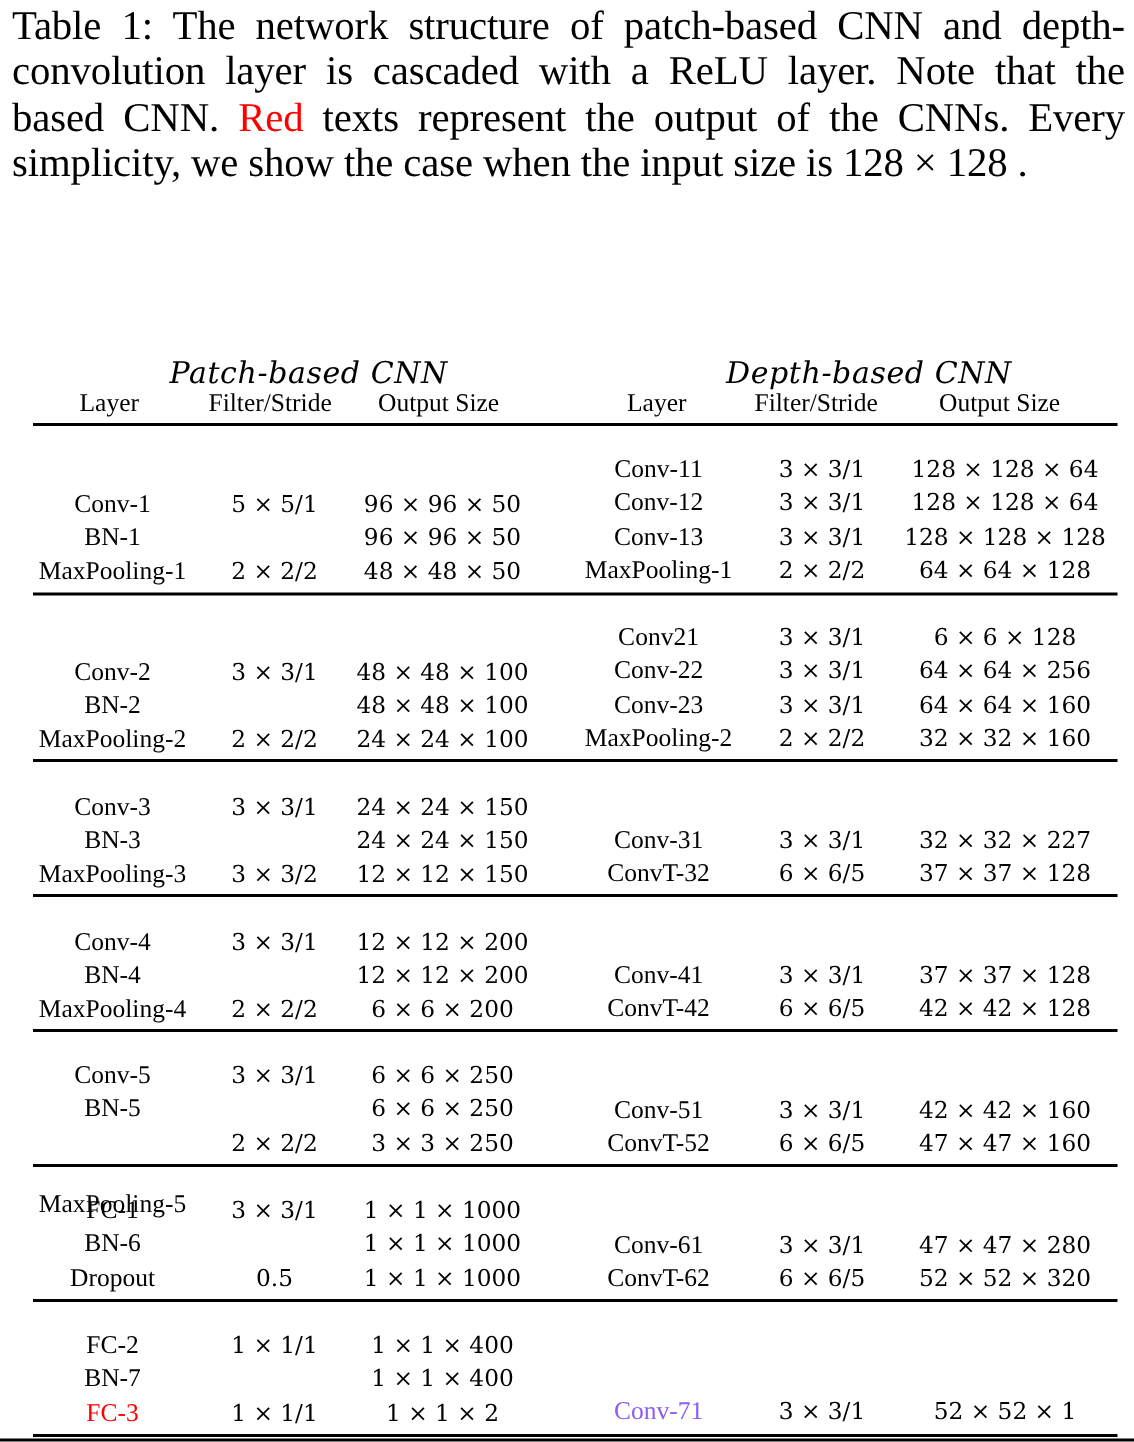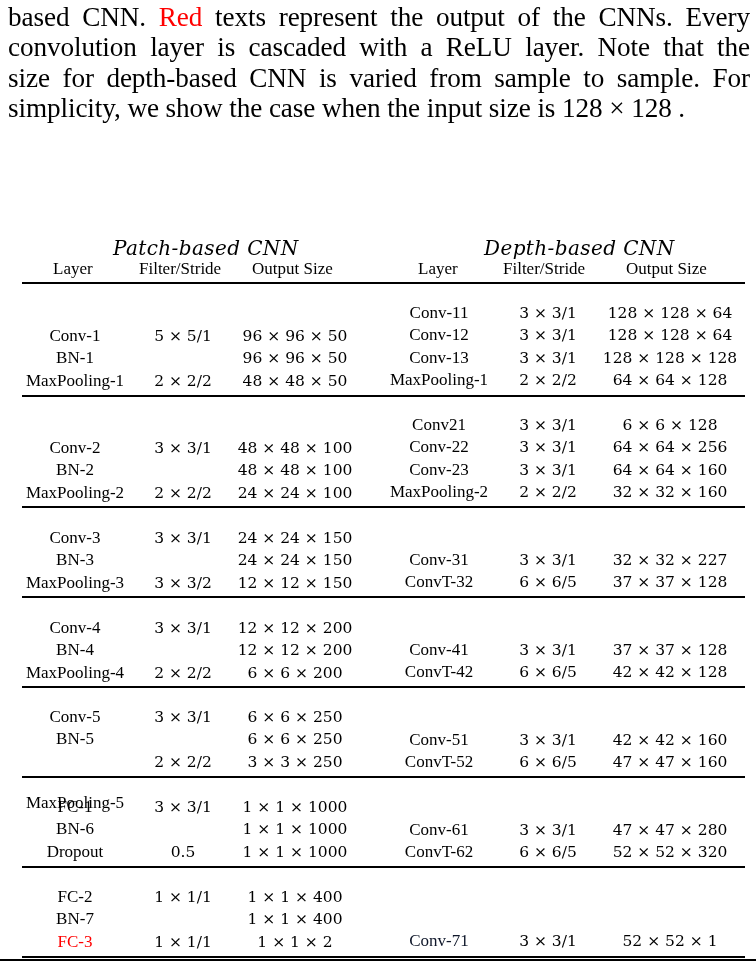--- a/index.html
+++ b/index.html
@@ -58,23 +58,23 @@
     .cell.math {
       font-family: "DejaVu Serif", "Liberation Serif", serif;
       font-size: 15.5px;
     }
     .cell.red { color: #ff0000; }
   </style>
 </head>
 <body>
 
 <div class="caption" id="caption">
+    <span class="line"><span>Table 1:  The network structure of patch-based CNN and depth-</span></span>
+    <span class="line"><span>convolution layer is cascaded with a ReLU layer.  Note that the</span></span>
     <span class="line"><span>based CNN. </span><span class="red" style="color: rgb(255, 0, 0);">Red</span><span> texts represent the output of the CNNs.  Every</span></span>
-    <span class="line"><span>convolution layer is cascaded with a ReLU layer.  Note that the</span></span>
-    <span class="line"><span>size for depth-based CNN is varied from sample to sample.  For</span></span>
     <span class="line last"><span>simplicity, we show the case when the input size is 128 × 128 .</span></span>
   </div>
 
 <div class="hdr title" style="left:113px; top:236px;">Patch-based CNN</div>
 <div class="hdr" style="left:53px; top:259px;">Layer</div>
 <div class="hdr" style="left:139px; top:259px;">Filter/Stride</div>
 <div class="hdr" style="left:252px; top:259px;">Output Size</div>
 
 <div class="hdr title" style="left:484px; top:236px;">Depth-based CNN</div>
 <div class="hdr" style="left:418px; top:259px;">Layer</div>
@@ -186,18 +186,18 @@
     <div class="cell math" style="left: 670px; top: 842.4px;">52 × 52 × 320</div>
     <div class="rule" style="left: 22px; width: 723px; top: 866px;"></div>
     <div class="cell" style="left: 75px; top: 887px;">FC-2</div>
     <div class="cell math" style="left: 183px; top: 887px;">1 × 1/1</div>
     <div class="cell math" style="left: 295px; top: 887px;">1 × 1 × 400</div>
     <div class="cell" style="left: 75px; top: 909.4px; text-align: center;">BN-7</div>
     <div class="cell math" style="left: 295px; top: 909.4px;">1 × 1 × 400</div>
     <div class="cell red" style="color: rgb(255, 0, 0); left: 75px; top: 931.8px;">FC-3</div>
     <div class="cell math" style="left: 183px; top: 931.8px;">1 × 1/1</div>
     <div class="cell math" style="left: 295px; top: 931.8px;">1 × 1 × 2</div>
-    <div class="cell red" style="color: #0f172a; left: 439px; top: 931px;">Conv-71</div>
+    <div class="cell red" style="color: #8b5cf6; left: 439px; top: 931px;">Conv-71</div>
     <div class="cell math" style="left: 548px; top: 931px;">3 × 3/1</div>
     <div class="cell math" style="left: 670px; top: 931px;">52 × 52 × 1</div>
     <div class="rule" style="left: 22px; width: 723px; top: 956px;"></div>
     <div class="rule" style="left: 0px; width: 756px; top: 959px;"></div>
   </div>
 
 </body></html>

